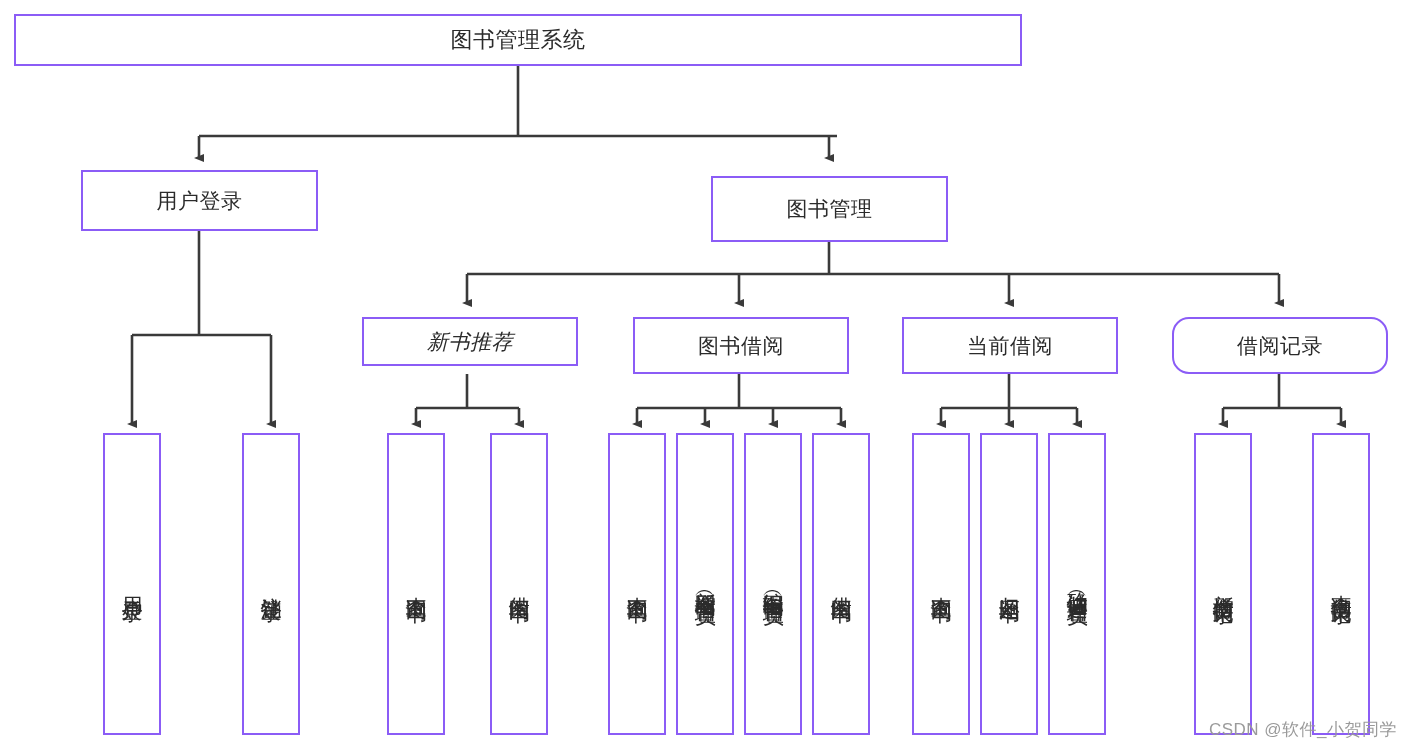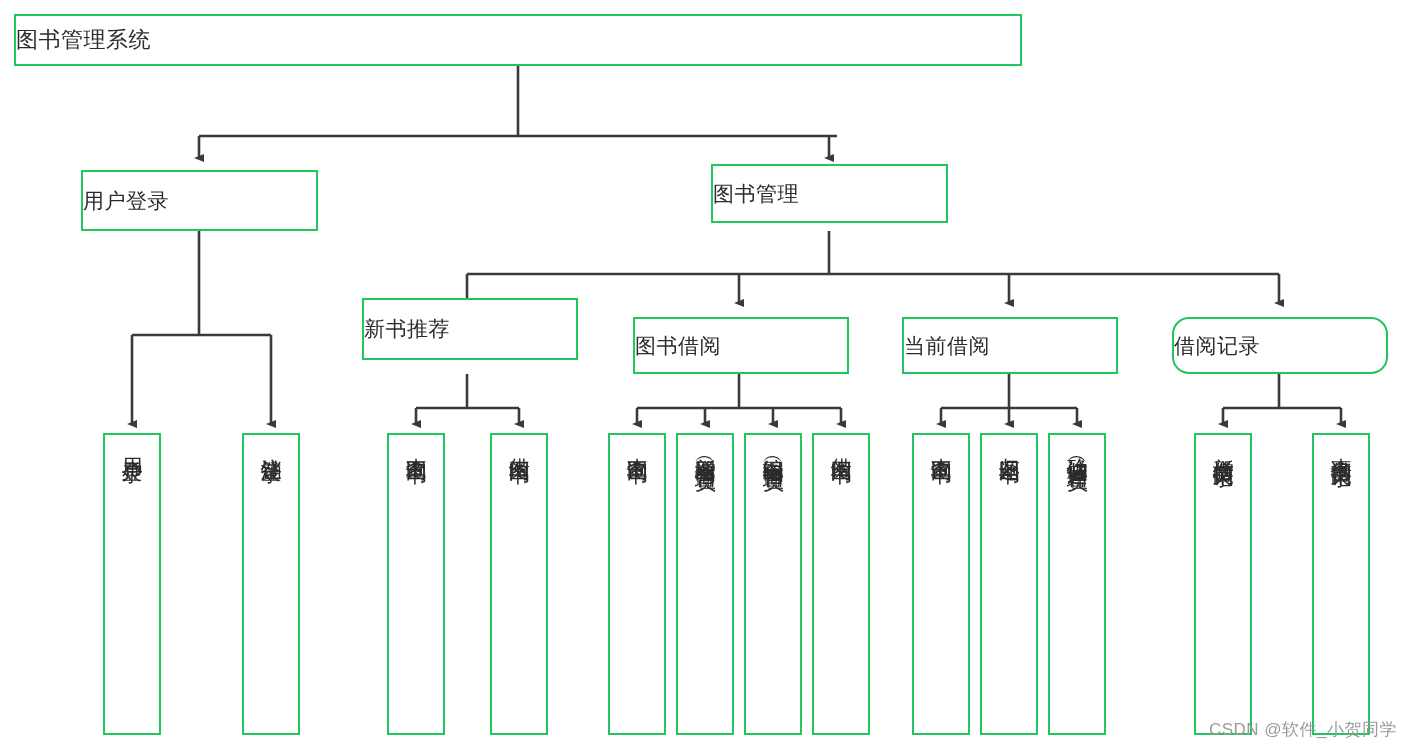--- a/index.html
+++ b/index.html
@@ -21,24 +21,25 @@
     position: absolute;
     left: 0;
     top: 0;
     width: 1405px;
     height: 747px;
     pointer-events: none;
   }
   .node {
     position: absolute;
     box-sizing: border-box;
-    border: 2px solid #22c55e;
+    border: 2px solid #8b5cf6;
     background: #ffffff;
     display: flex;
     align-items: center;
+    justify-content: center;
     color: #2b2b2b;
   }
   .node.h {
     font-size: 21px;
     line-height: 1.2;
     letter-spacing: 0.5px;
   }
   .node.v {
     writing-mode: vertical-rl;
     text-orientation: upright;
@@ -121,25 +122,25 @@
     </g>
   </svg>
 
   <div class="node h title" style="left:14px; top:14px; width:1008px; height:52px;">
     <span>图书管理系统</span>
   </div>
 
   <div class="node h" style="left:81px; top:170px; width:237px; height:61px;">
     <span>用户登录</span>
   </div>
-  <div class="node h" style="left:711px; top:164px; width:237px; height:59px;">
+  <div class="node h" style="left:711px; top:176px; width:237px; height:66px;">
     <span>图书管理</span>
   </div>
 
-  <div class="node h" style="left:362px; top:298px; width:216px; height:62px;">
+  <div class="node h" style="left:362px; top:317px; width:216px; height:49px;font-style:italic;">
     <span>新书推荐</span>
   </div>
   <div class="node h" style="left:633px; top:317px; width:216px; height:57px;">
     <span>图书借阅</span>
   </div>
   <div class="node h" style="left:902px; top:317px; width:216px; height:57px;">
     <span>当前借阅</span>
   </div>
   <div class="node h" style="left:1172px; top:317px; width:216px; height:57px;border-radius:17px;">
     <span>借阅记录</span>

